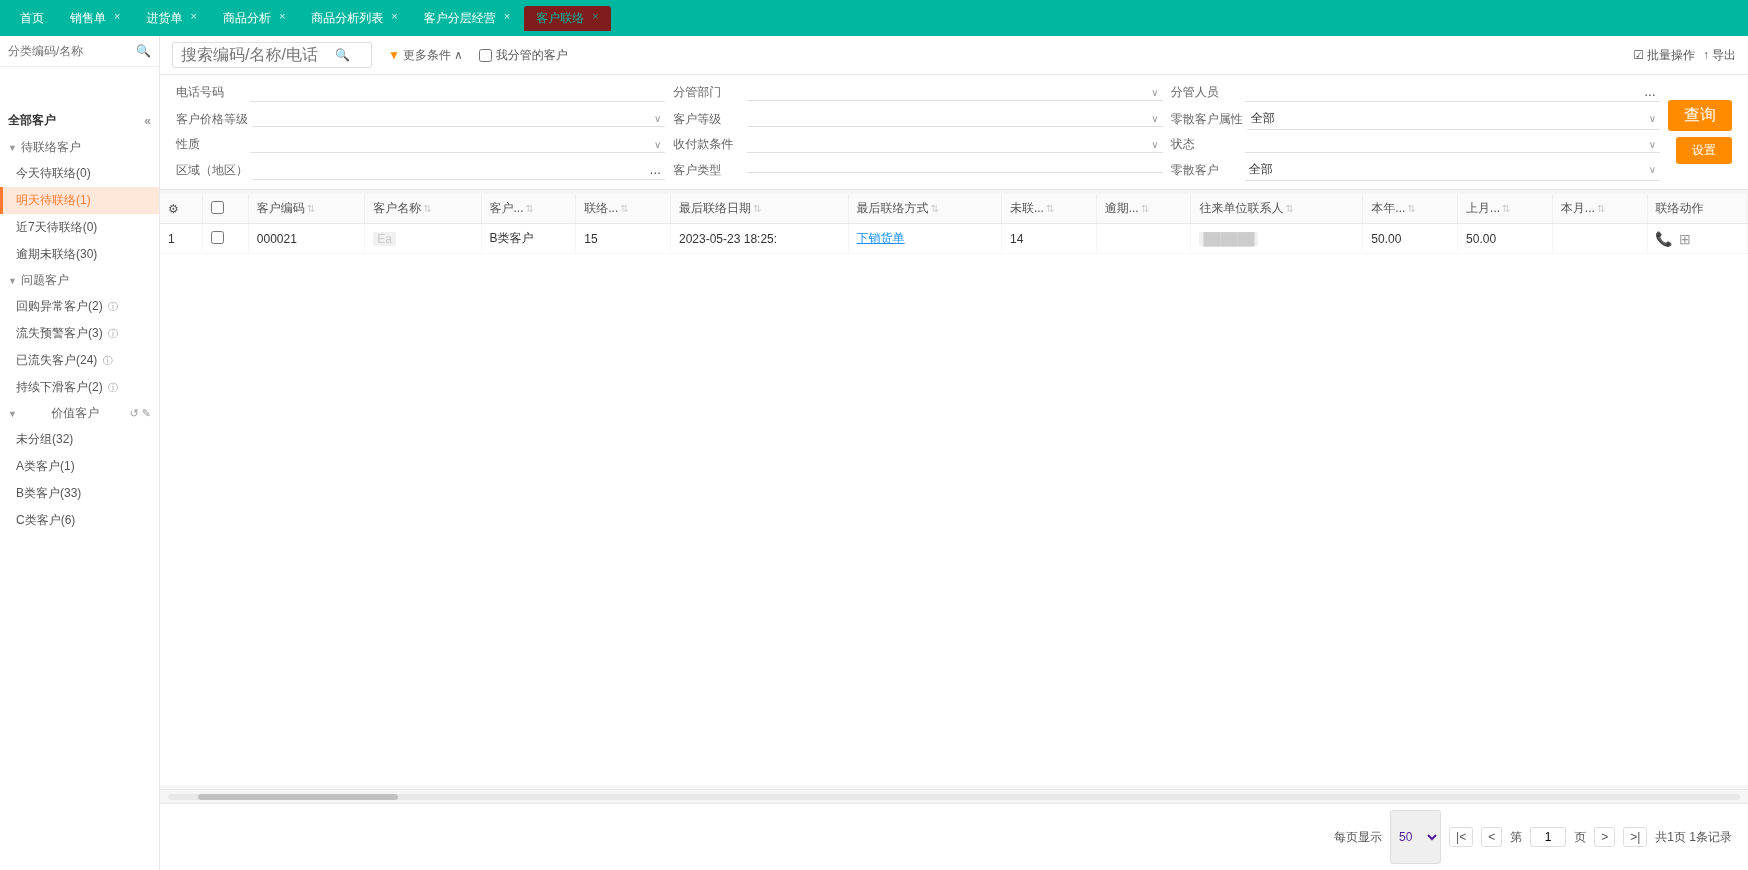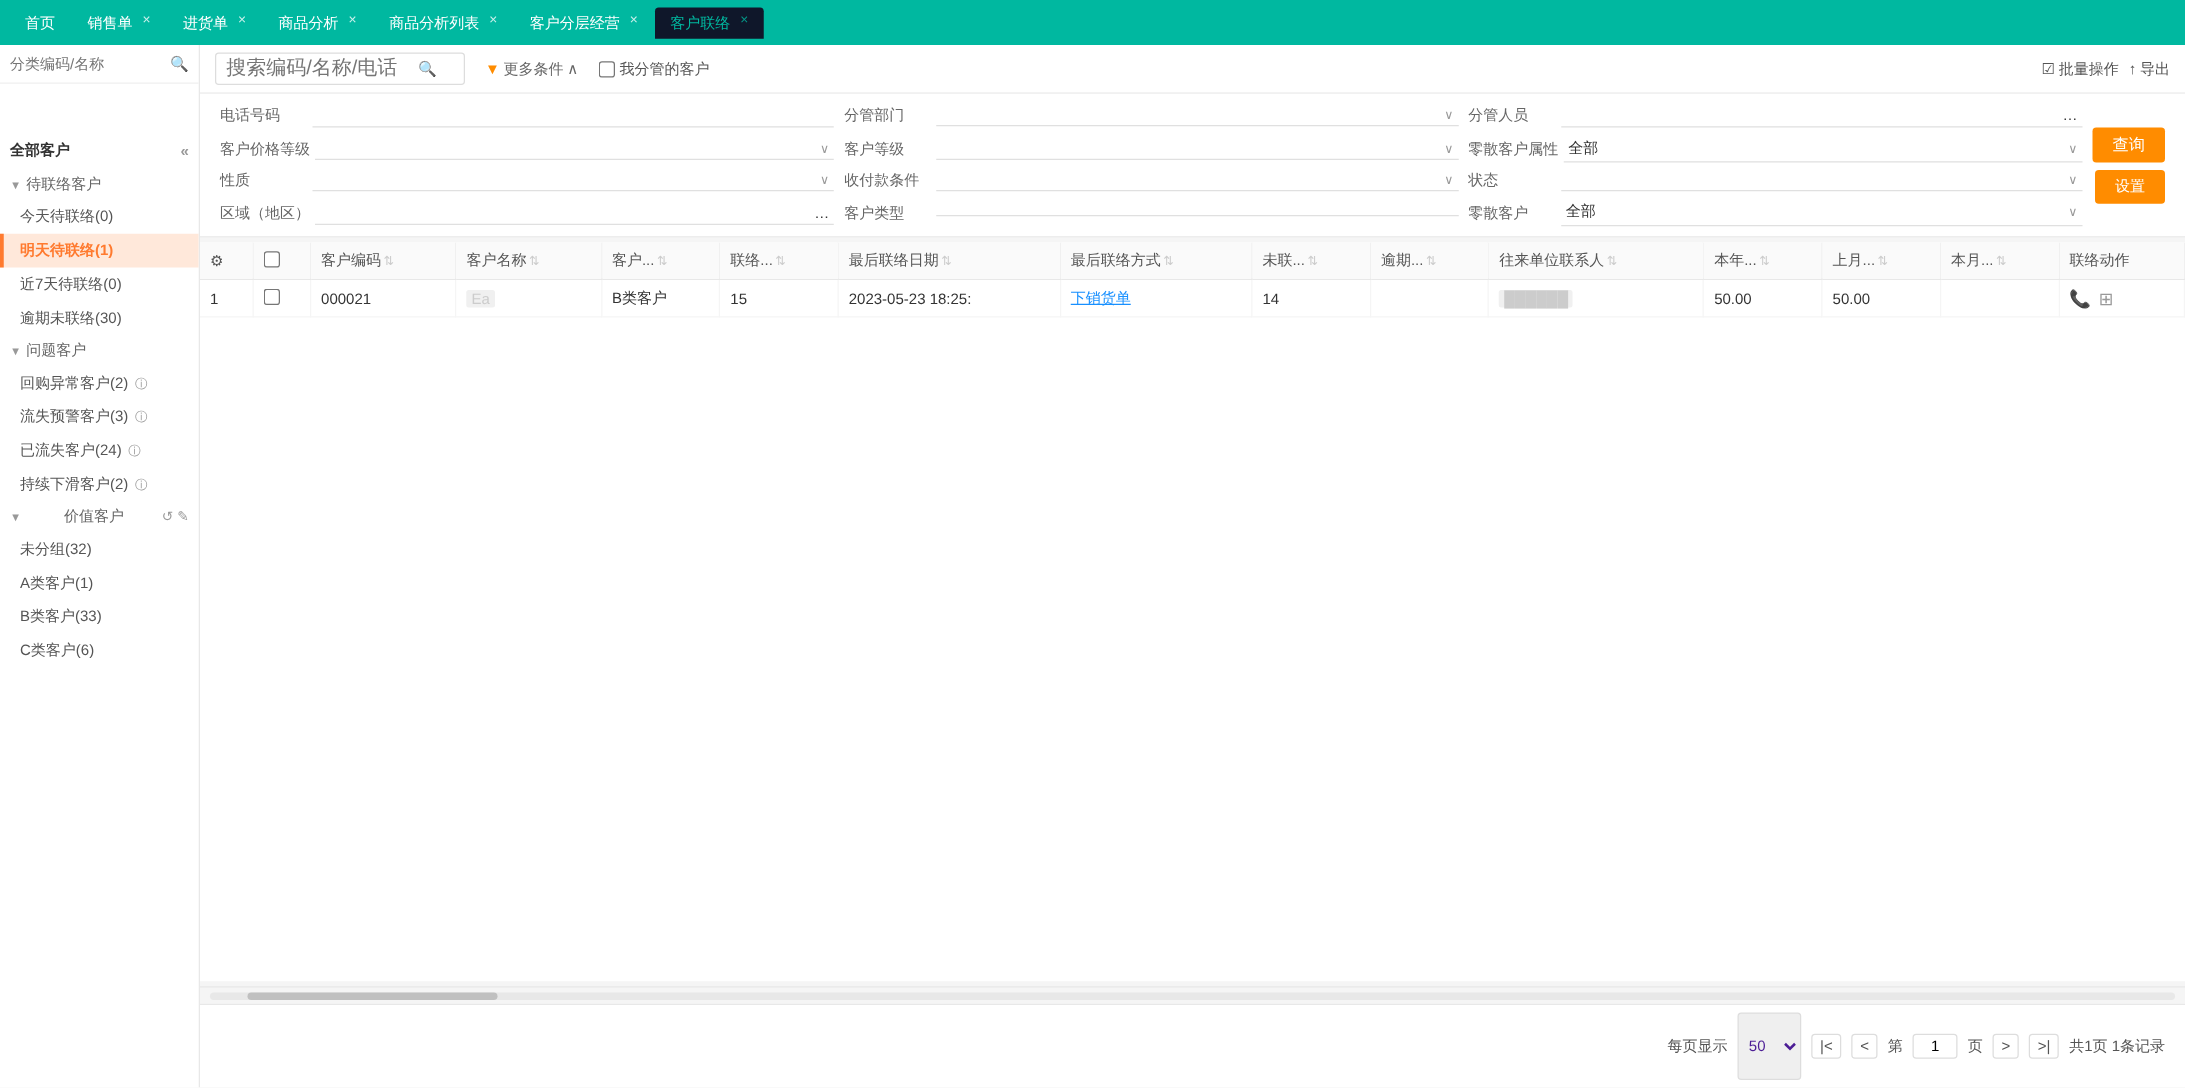--- a/index.html
+++ b/index.html
@@ -18,21 +18,21 @@
       color: #fff;
       padding: 4px 12px;
       cursor: pointer;
       border-radius: 3px 3px 0 0;
       font-size: 13px;
       white-space: nowrap;
       display: flex;
       gap: 4px;
     }
     .nav-item.active {
-      background: #0f172a;
+      background: #7f1d1d;
       color: #00b8a0;
     }
     .nav-item .close-x {
       font-size: 11px;
       margin-left: 4px;
       opacity: 0.8;
     }
 
     
     .main-layout {
@@ -96,21 +96,20 @@
       color: #555;
       cursor: pointer;
       font-size: 12px;
       white-space: nowrap;
     }
     .sidebar-item.active {
       background: #fff3ec;
       color: #ff7a2f;
       border-left: 3px solid #ff7a2f;
       padding-left: 13px;
-      font-weight: bold;
     }
     .sidebar-item.highlighted {
       background: #ffe8da;
       color: #ff7a2f;
     }
 
     
     .content-area {
       flex: 1;
       display: flex;
@@ -231,21 +230,21 @@
       font-size: 12px;
     }
     .chevron { color: #999; font-size: 10px; }
     .query-btn {
       background: #ff8c00;
       color: #fff;
       border: none;
       padding: 5px 16px;
       border-radius: 3px;
       cursor: pointer;
-      font-size: 13px;
+      font-size: 16px;
       white-space: nowrap;
     }
     .settings-btn {
       background: #ff8c00;
       color: #fff;
       border: none;
       padding: 5px 16px;
       border-radius: 3px;
       cursor: pointer;
       font-size: 12px;

